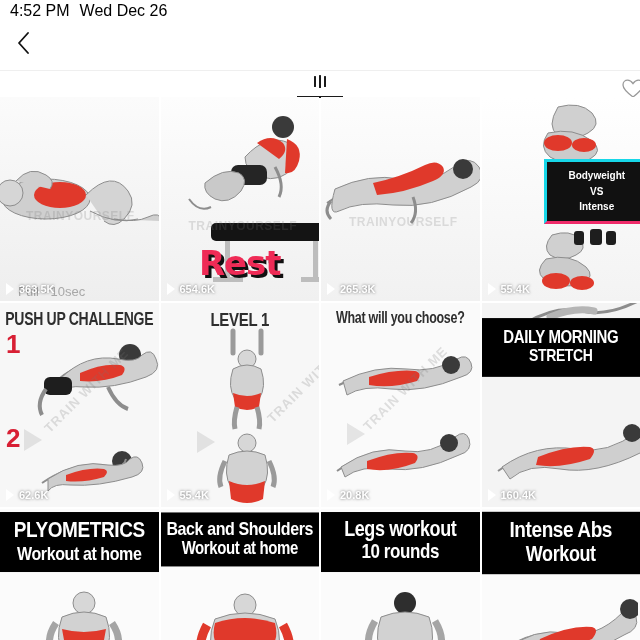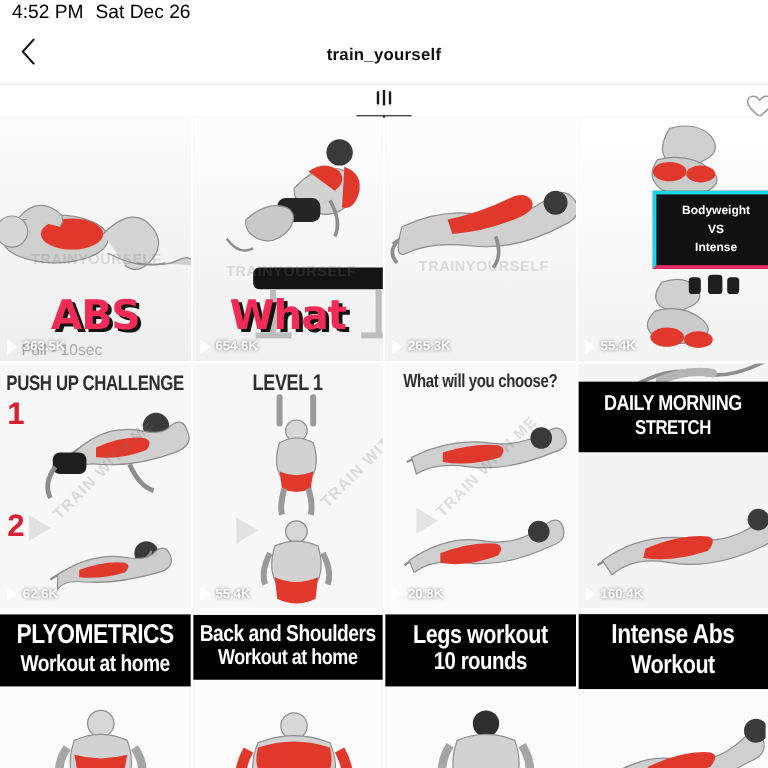--- a/index.html
+++ b/index.html
@@ -261,32 +261,31 @@
 
   
   .fig { position: absolute; }
   .fig svg { display: block; }
 </style>
 </head>
 <body>
 
 <div class="status-bar">
   <span>4:52 PM</span>
-  <span>Sat Dec 26</span>
+  <span>Wed Dec 26</span>
 </div>
 
 <div class="nav-bar">
   <div class="back-btn">
     <span>
       <svg width="13" height="22" viewBox="0 0 13 22">
         <path d="M11 1 L2 11 L11 21" stroke="#111" stroke-width="1.8" fill="none" stroke-linecap="round" stroke-linejoin="round"></path>
       </svg>
     </span>
   </div>
-  <div class="nav-title">train_yourself</div>
 </div>
 
 <div class="tab-bar">
   <div class="tab-item">
     <span class="reels-icon">
       <i style="height:11px"></i>
         <i style="height:13px"></i>
         <i style="height:11px"></i>
     </span>
     <span class="tab-underline"></span>
@@ -309,21 +308,20 @@
           <ellipse cx="66" cy="58" rx="26" ry="13" fill="#e0392b"></ellipse>
           <path d="M44 48 q8 -4 14 2" stroke="#e0392b" stroke-width="3" fill="none"></path>
           <circle cx="16" cy="56" r="13" fill="#d6d6d6" stroke="#8d8d8d"></circle>
           <path d="M22 44 q14 -16 30 -6 q10 6 4 14" fill="#cfcfcf" stroke="#8d8d8d"></path>
           <path d="M92 58 q26 -26 42 -4 q10 14 -4 28 q-10 10 -20 2" fill="#d4d4d4" stroke="#8d8d8d"></path>
           <path d="M120 82 q22 4 34 -2 q12 -6 14 4" fill="#cfcfcf" stroke="#8d8d8d"></path>
           <path d="M96 74 q26 14 48 8" stroke="#8d8d8d" fill="none"></path>
         </svg>
       </div>
       <div class="wmark wmark-h" style="left:26px;top:112px">TRAINYOURSELF</div>
-      <div class="cap cap-red">ABS</div>
       <div class="rest-text">Full - 10sec</div>
     </div>
     <div class="plays">
       <span class="tri"></span>
       <span>363.5K</span>
     </div>
   </div>
 
   <div class="tile">
     <div class="tile-canvas">
@@ -343,21 +341,21 @@
       <div class="fig" style="left:48px;top:122px">
         <svg width="130" height="76" viewBox="0 0 130 76">
           <rect x="2" y="4" width="126" height="18" rx="5" fill="#141414"></rect>
           <rect x="16" y="22" width="5" height="38" fill="#bdbdbd"></rect>
           <rect x="104" y="22" width="5" height="38" fill="#bdbdbd"></rect>
           <rect x="4" y="58" width="30" height="5" fill="#bdbdbd"></rect>
           <rect x="92" y="58" width="32" height="5" fill="#bdbdbd"></rect>
         </svg>
       </div>
       <div class="wmark wmark-h" style="left:28px;top:122px">TRAINYOURSELF</div>
-      <div class="cap cap-red">What</div>
+      <div class="cap cap-red">Rest</div>
     </div>
     <div class="plays">
       <span class="tri"></span>
       <span>654.6K</span>
     </div>
   </div>
 
   <div class="tile">
     <div class="tile-canvas">
       <div class="tile-bg" style="background:linear-gradient(#fdfdfd,#f1f1f1)"></div>

